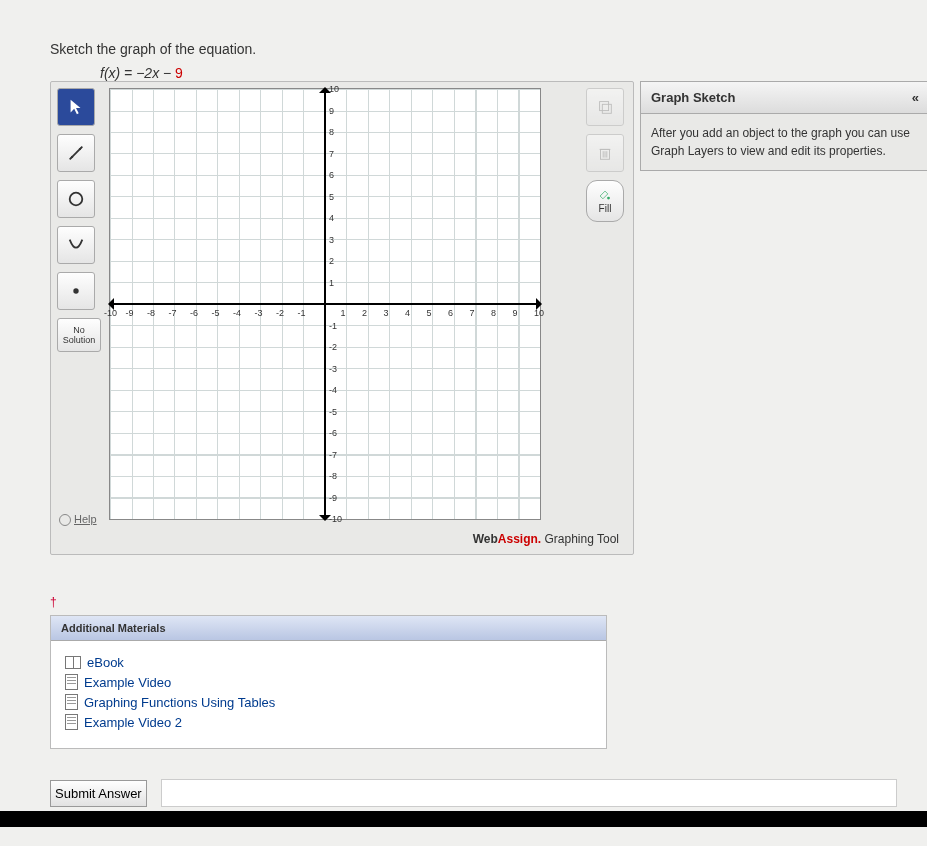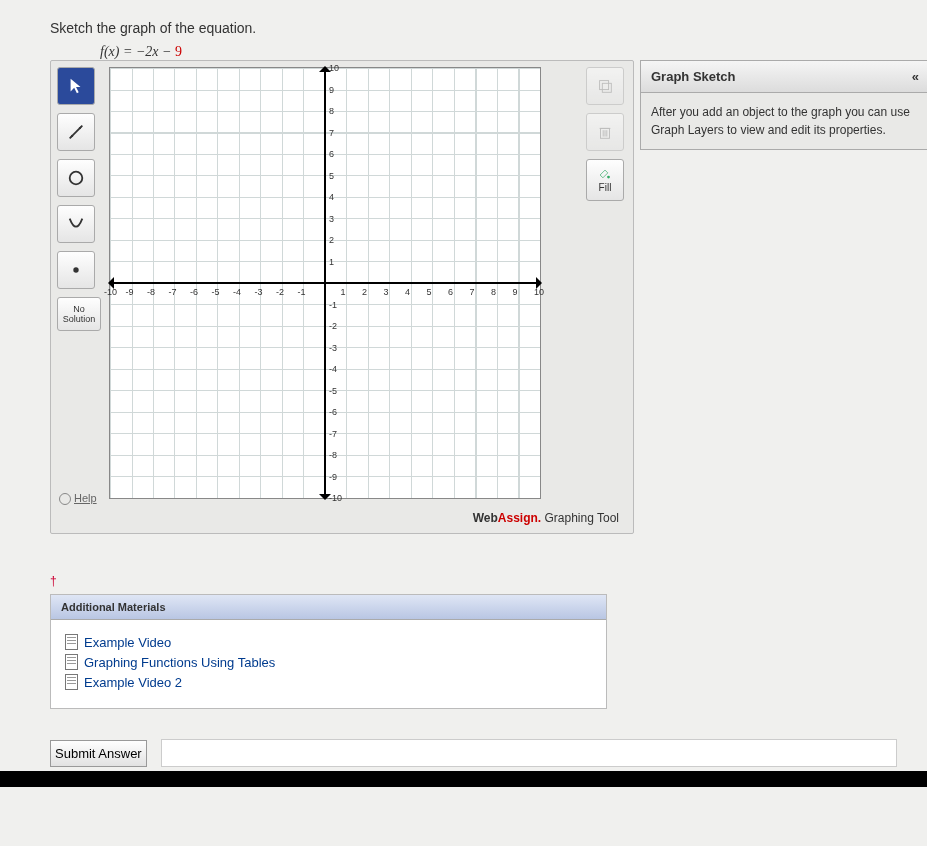--- a/index.html
+++ b/index.html
@@ -1,18 +1,18 @@
 <!DOCTYPE html>
 <html><head>
 <meta charset="utf-8">
 <style>
 body { margin:0; padding:0; font-family:Arial,Helvetica,sans-serif; font-size:13px; background:#f0f0ee; color:#333; width:927px; }
 .page { padding:20px 30px 0 50px; }
-.prompt { font-size:14px; margin-bottom:8px; }
-.eqn { margin-left:50px; font-style:italic; font-size:14px;font-family:Liberation Serif, serif; }
+.prompt { font-size:14px; margin-bottom:8px;margin-top:21px; }
+.eqn { margin-left:50px; font-style:italic; font-size:14px; }
 .eqn .minus9 { color:#c00; font-style:normal; }
 .tool-wrap { position:relative; width:880px; }
 .graph-box { width:570px; border:1px solid #bbb; background:#e9e9e7; padding:6px; position:relative; border-radius:2px; }
 .tool-col { position:absolute; left:6px; top:6px; width:44px; display:flex; flex-direction:column; gap:8px; }
 .tool-btn { width:36px; height:36px; background:linear-gradient(#fefefe,#e5e5e5); border:1px solid #aaa; border-radius:3px; display:flex; align-items:center; justify-content:center; cursor:pointer; }
 .tool-btn.active { background:#2b4a9b; color:#fff; }
 .nosol { width:42px; height:32px; font-size:9px; text-align:center; line-height:10px; background:linear-gradient(#fefefe,#e5e5e5); border:1px solid #aaa; border-radius:3px; display:flex; align-items:center; justify-content:center; cursor:pointer; }
 .help { position:absolute; left:8px; bottom:28px; font-size:11px; color:#666; text-decoration:underline; cursor:pointer; }
 .help::before{content:"";display:inline-block;width:10px;height:10px;border:1px solid #888;border-radius:50%;margin-right:3px;vertical-align:middle;}
 .grid-area { margin-left:52px; width:430px; height:430px; background:#fff; position:relative; border:1px solid #888; }
@@ -23,21 +23,21 @@
 .axis-y { position:absolute; top:0; bottom:0; left:50%; width:2px; background:#000; margin-left:-1px;}
 .arrow { position:absolute; width:0;height:0;border:6px solid transparent;}
 .arrow.up{left:50%;top:-8px;margin-left:-6px;border-bottom-color:#000;}
 .arrow.down{left:50%;bottom:-8px;margin-left:-6px;border-top-color:#000;}
 .arrow.left{top:50%;left:-8px;margin-top:-6px;border-right-color:#000;}
 .arrow.right{top:50%;right:-8px;margin-top:-6px;border-left-color:#000;}
 .tick-label { position:absolute; font-size:9px; color:#333; }
 .side-col { position:absolute; right:6px; top:6px; width:44px; display:flex; flex-direction:column; gap:8px; align-items:center;}
 .side-btn { width:36px; height:36px; background:linear-gradient(#fefefe,#e5e5e5); border:1px solid #aaa; border-radius:3px; display:flex; align-items:center; justify-content:center; font-size:13px;}
 .side-btn.dis{opacity:.45;}
-.fill-btn { width:36px; height:40px; background:linear-gradient(#fefefe,#e5e5e5); border:1px solid #aaa; border-radius:3px; display:flex; flex-direction:column; align-items:center; justify-content:center; font-size:10px; cursor:pointer;}
+.fill-btn { width:36px; height:40px; background:linear-gradient(#fefefe,#e5e5e5); border:1px solid #aaa; border-radius:11px; display:flex; flex-direction:column; align-items:center; justify-content:center; font-size:10px; cursor:pointer;}
 .branding { text-align:right; font-size:12px; padding:12px 8px 2px 0;}
 .branding b{font-weight:bold;text-align:right;} .branding .assign{color:#c00;font-weight:bold;}
 .layers-panel { position:absolute; left:590px; top:0; width:290px; }
 .layers-head { background:linear-gradient(#f5f5f5,#dcdcdc); border:1px solid #aaa; padding:8px 10px; font-weight:bold; font-size:13px; position:relative;}
 .layers-head .chev{position:absolute;right:10px;top:8px;font-size:13px;}
 .layers-body { border:1px solid #aaa; border-top:none; background:#e9e9e7; padding:10px; font-size:12px; line-height:1.5;}
 .dagger { color:#c03; font-size:12px; margin:40px 0 6px 0;}
 .addl { width:555px; border:1px solid #bbb; background:#fff; }
 .addl-head { background:linear-gradient(#dfe6f5,#b9c6e3); padding:6px 10px; font-weight:bold; font-size:11px; border-bottom:1px solid #aaa;}
 .addl-body { padding:10px 14px 14px 14px; }
@@ -188,20 +188,24 @@
       <div class="layers-body">After you add an object to the graph you can use Graph Layers to view and edit its properties.</div>
     </div>
   </div>
 
   <div class="dagger">†</div>
 
   <div class="addl">
     <div class="addl-head">Additional Materials</div>
     <div class="addl-body">
       <div class="addl-item">
+          <span class="bookicon"></span>
+          <span>eBook</span>
+        </div>
+      <div class="addl-item">
           <span class="docicon"></span>
           <span>Example Video</span>
         </div>
       <div class="addl-item">
           <span class="docicon"></span>
           <span>Graphing Functions Using Tables</span>
         </div>
       <div class="addl-item">
           <span class="docicon"></span>
           <span>Example Video 2</span>

